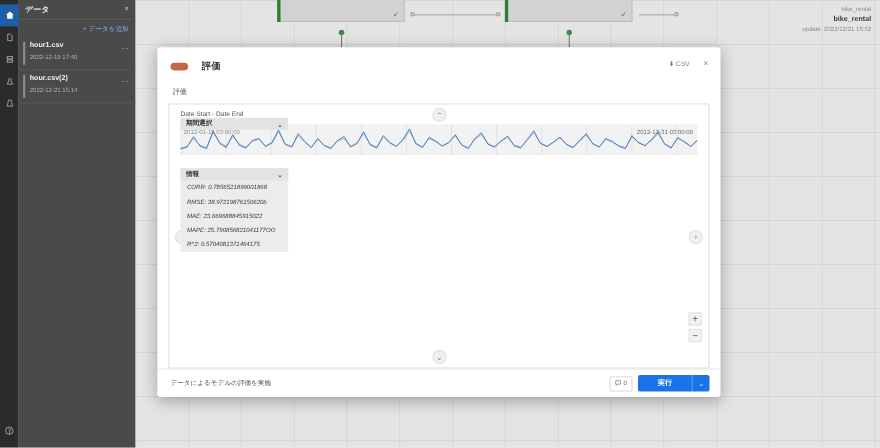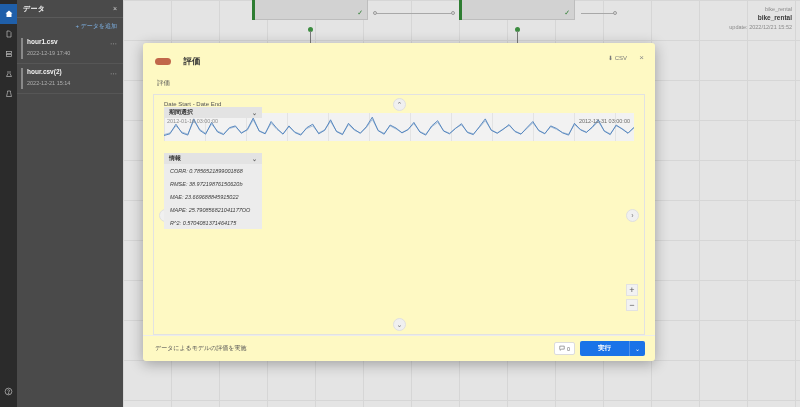--- a/index.html
+++ b/index.html
@@ -89,21 +89,21 @@
 
   
   .meta { position: absolute; right: 8px; top: 6px; text-align: right; }
   .meta-bc { font-size: 5.5px; color: #8a8a8a; }
   .meta-title { font-size: 6.5px; color: #3a3a3a; font-weight: bold; margin-top: 2px; }
   .meta-upd { font-size: 5.5px; color: #8a8a8a; margin-top: 3px; }
 
   
   .modal {
     position: absolute; left: 143px; top: 43px; width: 512px; height: 318px;
-    background: #fef9c3; border-radius: 3px;
+    background: #ffffff; border-radius: 3px;
     box-shadow: 0 3px 14px rgba(0,0,0,.3); z-index: 20;
     display: flex; flex-direction: column;
   }
   .m-head { position: relative; height: 36px; padding: 9px 10px 0 12px; }
   .m-pill {
     display: inline-block; width: 16px; height: 7px; border-radius: 4px;
     background: #c1674a; vertical-align: middle;
   }
   .m-title {
     display: inline-block; font-size: 8.5px; font-weight: bold; color: #333;

